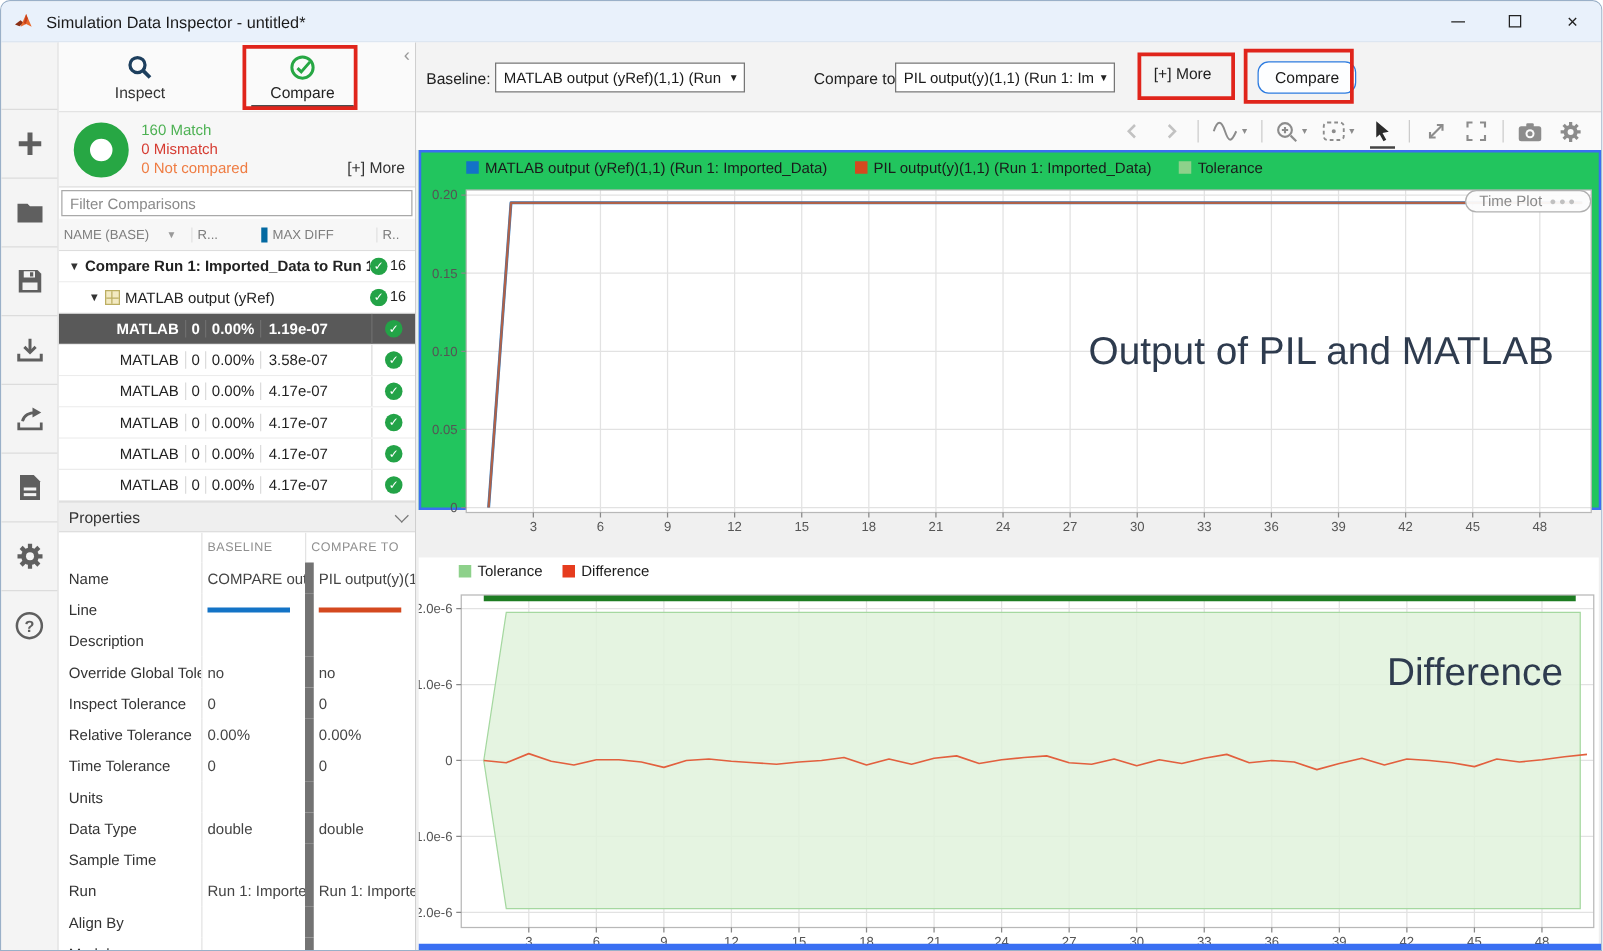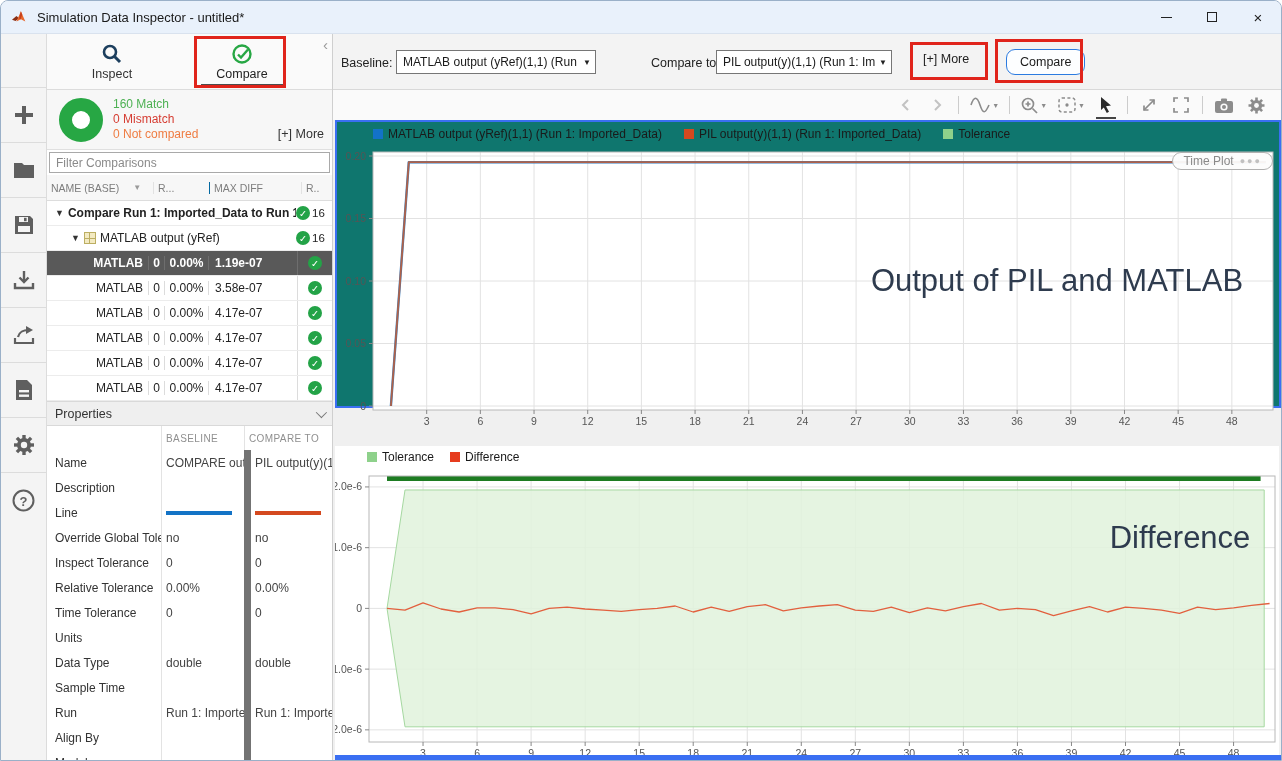--- a/index.html
+++ b/index.html
@@ -41,21 +41,21 @@
   .st-nc { color:#ef7c42; }
   .st-more { position:absolute; right:8px; bottom:8px; font-size:12.5px; color:#333; cursor:pointer; }
 
   .filter { margin:2px; height:21px; border:1px solid #a9a9a9; font-size:12px; padding:0 6px; width:calc(100% - 4px); color:#333; flex:0 0 auto; }
   .filter::placeholder { color:#8a8a8a; }
 
   .comp-head { height:26px; background:#f7f7f7; border-bottom:1px solid #ddd; display:flex; align-items:center; font-size:10.5px; color:#7d7d7d; flex:0 0 auto; }
   .comp-head .hc { padding:0 4px; overflow:hidden; white-space:nowrap; }
   .hc1 { width:106px; display:flex; align-items:center; gap:14px; }
   .hc2 { width:56px; border-left:1px solid #e2e2e2; }
-  .hc3 { width:92px; border-left:1px solid #0369a1; }
+  .hc3 { width:92px; border-left:5px solid #0369a1; }
   .hc4 { flex:1; border-left:1px solid #e2e2e2; }
   .sortcar { color:#9a9a9a; font-size:8px; }
 
   #comp-rows { flex:0 0 auto; }
   .crow { height:25px; display:flex; align-items:center; border-bottom:1px solid #ececec; font-size:12px; color:#222; background:#fff; cursor:pointer; overflow:hidden; white-space:nowrap; }
   .crow.group .tw { display:flex; align-items:center; gap:4px; overflow:hidden; flex:1; }
   .crow .caret { font-size:9px; color:#333; }
   .crow.g0 .gl { font-weight:bold; font-size:12px; }
   .badge-wrap { display:flex; align-items:center; gap:2px; flex:0 0 auto; width:36px; overflow:hidden; }
   .chk { width:14px; height:14px; border-radius:50%; background:#23a347; color:#fff; font-size:9.5px; font-weight:bold; display:inline-flex; align-items:center; justify-content:center; flex:0 0 auto; }
@@ -100,21 +100,21 @@
   .hl-more { left:577px; top:8px; width:78px; height:38px; }
   .hl-compare { left:662px; top:5px; width:88px; height:44px; }
 
   .plot-toolbar { position:absolute; left:0; top:56px; right:0; height:30px; background:#fafafa; display:flex; align-items:center; justify-content:flex-end; gap:10px; padding-right:14px; }
   .pt-ic { width:22px; height:22px; display:flex; align-items:center; justify-content:center; cursor:pointer; position:relative; }
   .pt-sep { width:1px; height:18px; background:#ccc; }
   .pt-ic.active::after { content:""; position:absolute; left:1px; right:1px; bottom:-3px; height:2.5px; background:#444; }
   .ddmini { font-size:7px; color:#8c8c8c; margin-left:1px; }
   .pt-group { display:flex; align-items:center; cursor:pointer; }
 
-  .chart1 { position:absolute; left:2px; top:86px; width:946px; height:288px; background:#0f766e; border:2px solid #3a6ff2; }
+  .chart1 { position:absolute; left:2px; top:86px; width:946px; height:288px; background:#22c55e; border:2px solid #3a6ff2; }
   .chart2 { position:absolute; left:2px; top:412px; width:944px; height:312px; background:#fff; }
   .legend-row { height:24px; display:flex; align-items:center; gap:22px; padding-left:36px; font-size:12px; color:#1a1a1a; }
   .chart2 .legend-row { height:22px; padding-left:32px; gap:16px; }
   .li { display:flex; align-items:center; gap:5px; white-space:nowrap; }
   .sq { width:10px; height:10px; display:inline-block; }
   .timeplot { position:absolute; right:6px; top:30px; border:1px solid #b0b0b0; border-radius:10px; background:rgba(252,252,252,.95); color:#8a8a8a; font-size:12px; padding:1px 10px; display:flex; align-items:center; gap:6px; cursor:pointer; }
   .timeplot .dots { color:#c0c0c0; font-size:9px; letter-spacing:2px; }
   .bottom-strip { position:absolute; left:2px; right:0; bottom:0; height:5px; background:#3a6ff2; }
 
   svg text.tick { font-family:"Liberation Sans","DejaVu Sans",sans-serif; font-size:10.5px; fill:#555; }
@@ -336,32 +336,32 @@
           <div class="pc-base">BASELINE</div>
           <div class="pc-comp">COMPARE TO</div>
         </div>
         <div id="props-rows">
             <div class="prow">
       <span class="pl">Name</span>
               <span class="pv">COMPARE outpu</span>
               <span class="pv2">PIL output(y)(1</span>
             </div>
             <div class="prow">
-      <span class="pl">Description</span>
-              <span class="pv"></span>
-              <span class="pv2"></span>
-            </div>
-            <div class="prow">
       <span class="pl">Line</span>
               <span class="pv">
                 <span class="lineswatch" style="background:#1373c6"></span>
               </span>
               <span class="pv2">
                 <span class="lineswatch" style="background:#d4491f"></span>
               </span>
+            </div>
+            <div class="prow">
+      <span class="pl">Description</span>
+              <span class="pv"></span>
+              <span class="pv2"></span>
             </div>
             <div class="prow">
       <span class="pl">Override Global Tole</span>
               <span class="pv">no</span>
               <span class="pv2">no</span>
             </div>
             <div class="prow">
       <span class="pl">Inspect Tolerance</span>
               <span class="pv">0</span>
               <span class="pv2">0</span>

